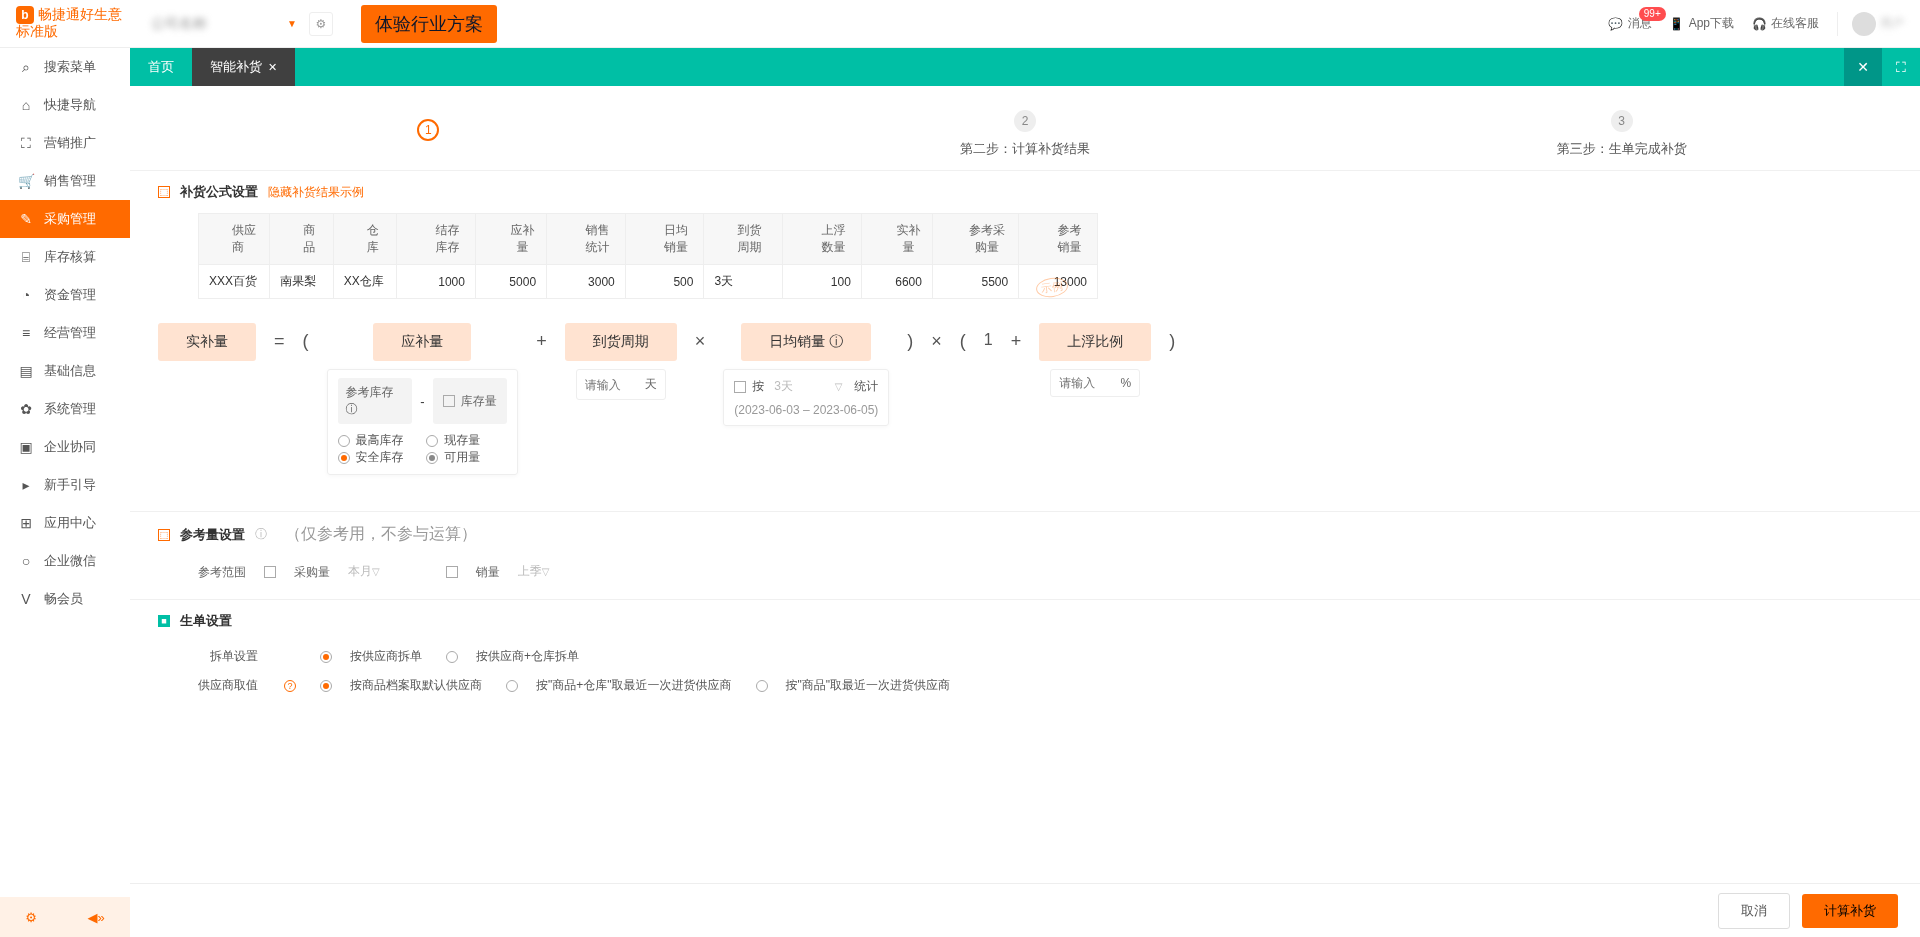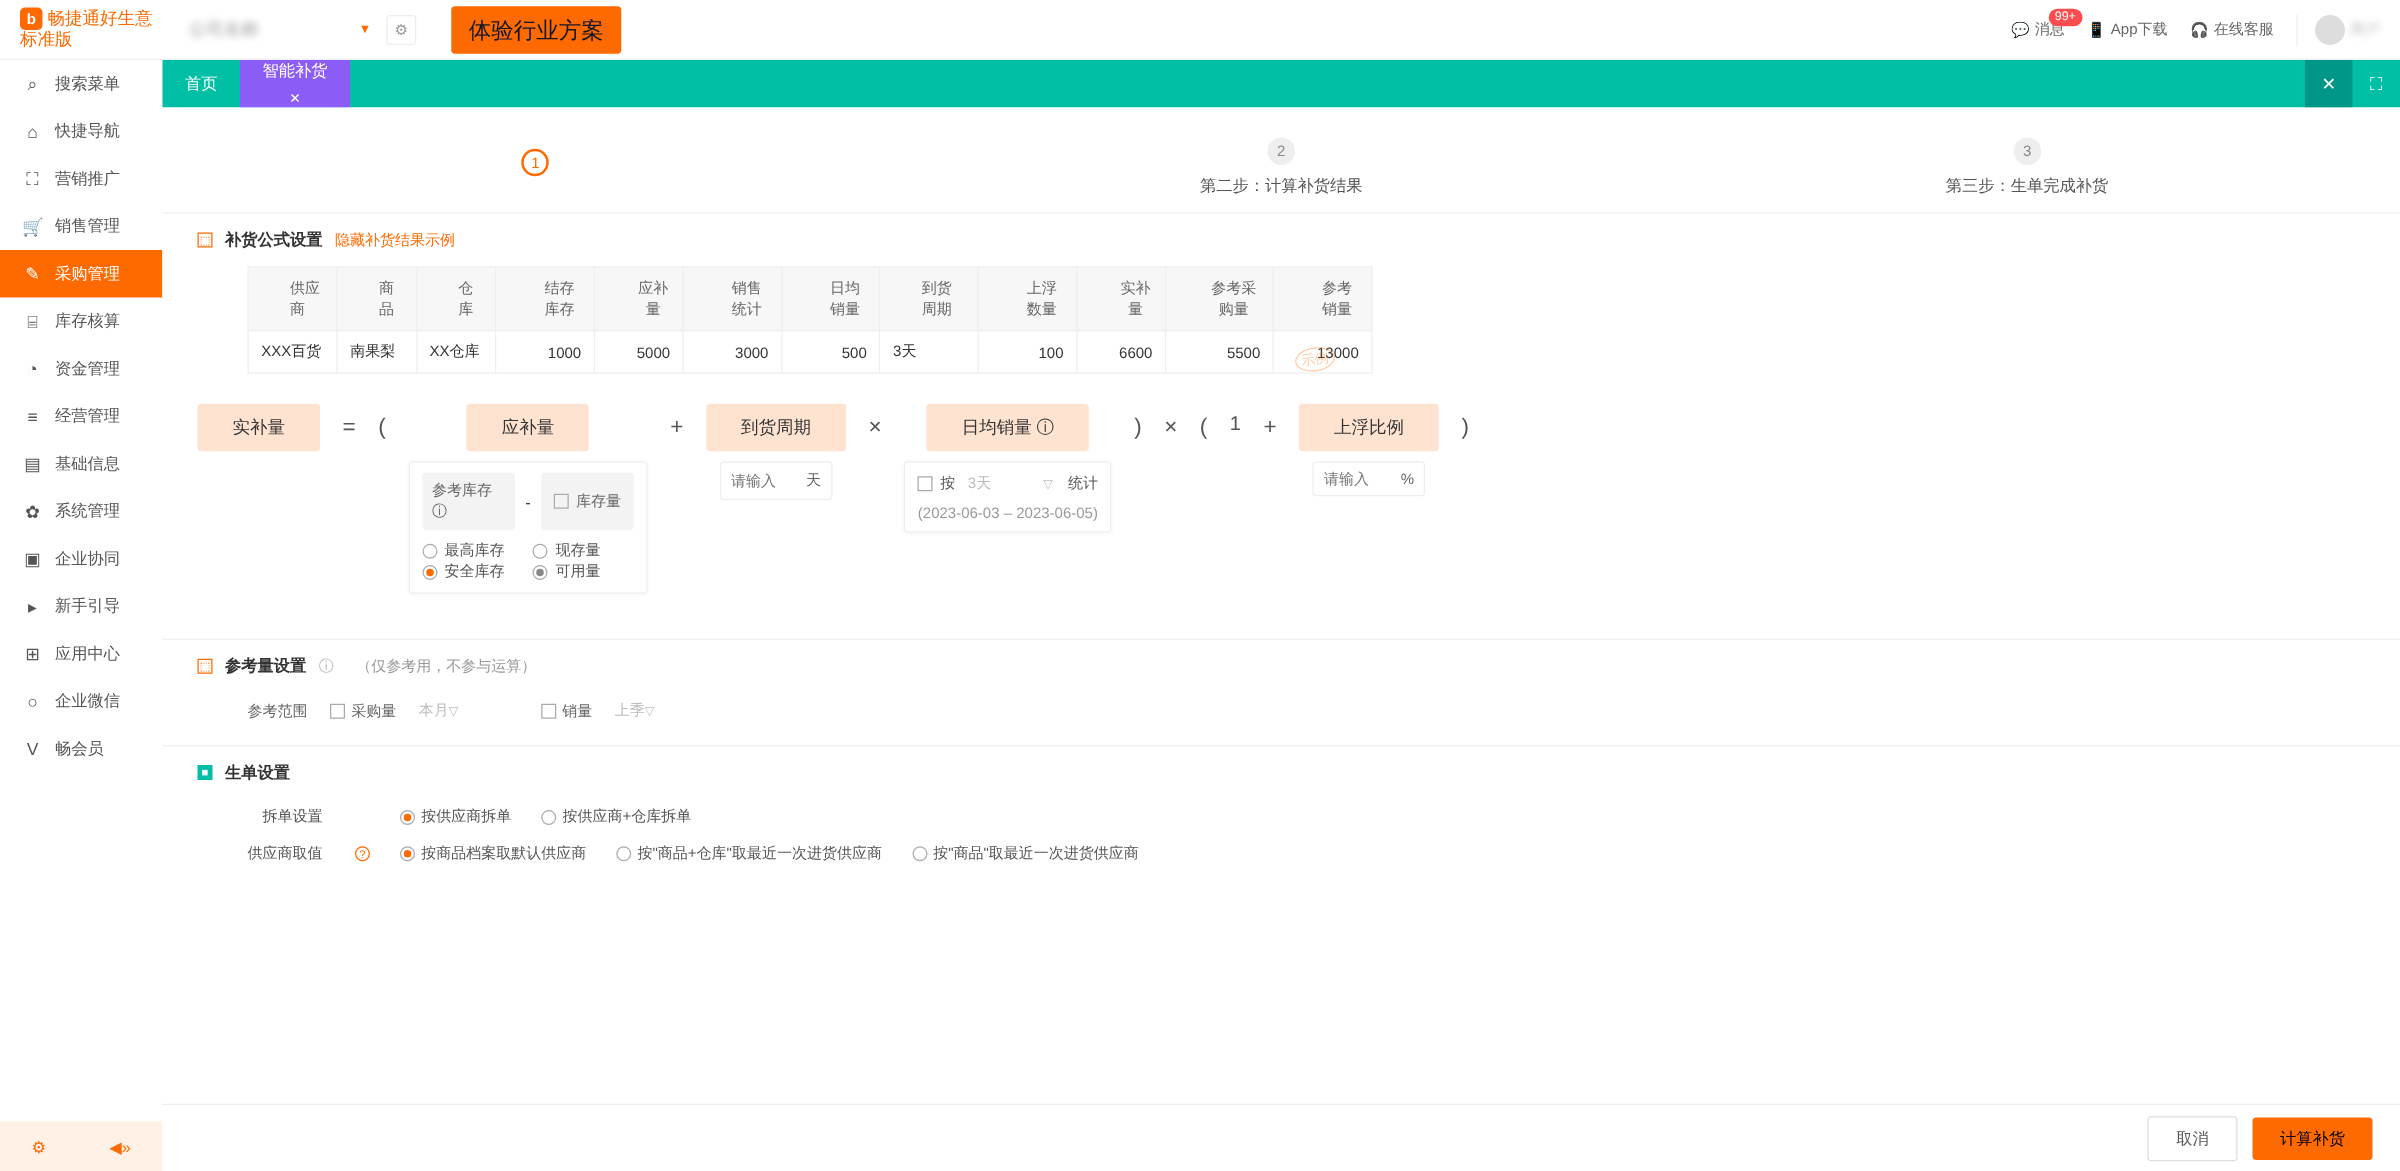--- a/index.html
+++ b/index.html
@@ -28,21 +28,21 @@
 .sidebar-item { display: flex; align-items: center; gap: 10px; padding: 10px 18px; color: #555; cursor: pointer; font-size: 13px; }
 .sidebar-item.active { background: #ff6a00; color: #fff; }
 .sidebar-item .nav-icon { width: 16px; text-align: center; font-size: 14px; }
 .sidebar-footer { margin-top: auto; background: #fff1e6; height: 40px; display: flex; align-items: center; justify-content: space-around; color: #ff6a00; }
 .sidebar-footer span { cursor: pointer; }
 
 
 .content-area { flex: 1; display: flex; flex-direction: column; background: #fff; min-width: 0; }
 .tab-bar { background: #00bfa5; height: 38px; display: flex; align-items: center; }
 .tab { padding: 0 18px; height: 100%; display: flex; align-items: center; color: #fff; font-size: 13px; cursor: pointer; gap: 6px; }
-.tab.active { background: #8b5cf6; flex-direction: column; }
+.tab.active { background: #404040; }
 .tab-close { font-size: 11px; }
 .tab-bar-right { margin-left: auto; display: flex; }
 .tab-icon-btn { width: 38px; height: 38px; display: flex; align-items: center; justify-content: center; color: #fff; cursor: pointer; font-size: 14px; }
 
 .content-scroll { flex: 1; overflow-y: auto; background: #fff; }
 
 
 .steps { display: flex; justify-content: space-around; align-items: center; padding: 24px 0 12px; }
 .step { text-align: center; flex: 1; }
 .step-circle { width: 22px; height: 22px; border-radius: 50%; margin: 0 auto 8px; display: flex; align-items: center; justify-content: center; font-size: 12px; }
@@ -53,21 +53,21 @@
 
 .section { padding: 12px 28px; border-top: 1px solid #f0f0f0; }
 .section:first-of-type { border-top: 1px solid #f0f0f0; }
 .section-header { display: flex; align-items: center; gap: 10px; margin-bottom: 12px; }
 .section-mark { width: 12px; height: 12px; display: flex; align-items: center; justify-content: center; font-size: 9px; }
 .mark-orange { color: #ff6a00; border: 1px solid #ff6a00; }
 .mark-teal { color: #fff; background: #00bfa5; }
 .section-title { font-weight: 600; font-size: 13px; }
 .section-link { color: #ff6a00; font-size: 12px; cursor: pointer; }
 .section-help { color: #bbb; font-size: 12px; }
-.section-sub { color: #999; font-size: 12px; margin-left: 8px; text-align: center; }
+.section-sub { color: #999; font-size: 16px; margin-left: 8px; text-align: center; }
 
 
 .example-table { width: 900px; border-collapse: collapse; margin: 6px 0 8px 40px; border: 1px solid #eee; position: relative; }
 .example-table th, .example-table td { border: 1px solid #eee; padding: 8px 10px; font-size: 12px; text-align: right; }
 .example-table th { background: #f7f7f7; color: #666; font-weight: normal; text-align: center; padding-left: 33px; }
 .example-table td:nth-child(1), .example-table td:nth-child(2), .example-table td:nth-child(3), .example-table td:nth-child(8) { text-align: left; }
 .example-table th:nth-child(1), .example-table th:nth-child(2), .example-table th:nth-child(3), .example-table th:nth-child(8) { text-align: left; }
 .example-watermark { position: absolute; right: 30px; bottom: 2px; color: #ff6a00; opacity: 0.35; border: 1px solid #ff6a00; border-radius: 50%; padding: 1px 4px; font-size: 11px; transform: rotate(-8deg); }
 
 
@@ -92,21 +92,21 @@
 
 .ref-row { display: flex; align-items: center; gap: 18px; padding: 6px 0 6px 40px; font-size: 12px; color: #666; }
 .ref-row .select-like { border-bottom: 1px solid transparent; color: #bbb; display: inline-flex; align-items: center; }
 .ref-row .chev { color: #bbb; font-size: 10px; }
 .ref-row .label { color: #666; }
 
 
 .opt-row { display: flex; align-items: center; gap: 24px; padding: 6px 0 6px 20px; font-size: 12px; color: #555; }
 .opt-row .label { width: 80px; text-align: right; color: #555; }
 .opt-row .help { width: 12px; height: 12px; border: 1px solid #ff6a00; color: #ff6a00; border-radius: 50%; font-size: 9px; display: inline-flex; align-items: center; justify-content: center; margin-left: 2px; }
-.opt { display: flex; align-items: center; gap: 5px; }
+.opt { display: flex; align-items: center; gap: 18px; }
 
 
 .footer-bar { height: 54px; border-top: 1px solid #eee; display: flex; align-items: center; justify-content: flex-end; gap: 12px; padding: 0 22px; background: #fff; }
 .btn { padding: 8px 22px; border-radius: 3px; font-size: 13px; cursor: pointer; }
 .btn-default { background: #fff; border: 1px solid #ddd; color: #555; }
 .btn-primary { background: #ff6a00; color: #000000; }
 </style>
 </head>
 <body>
 

